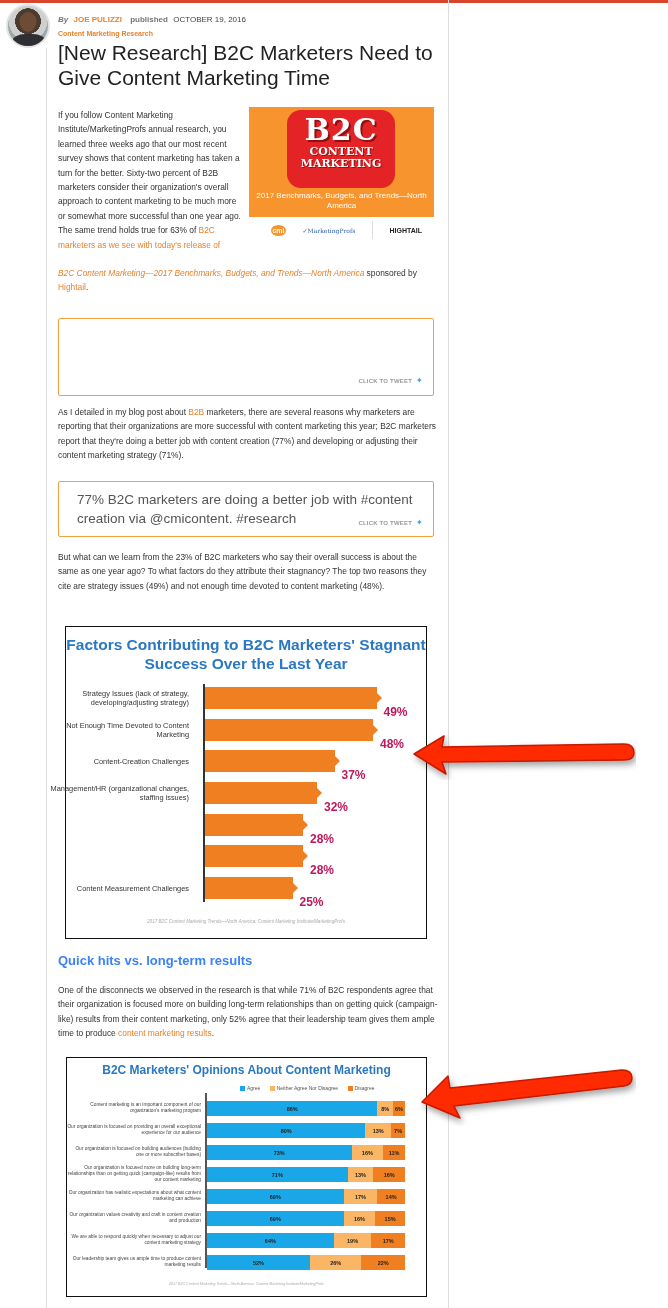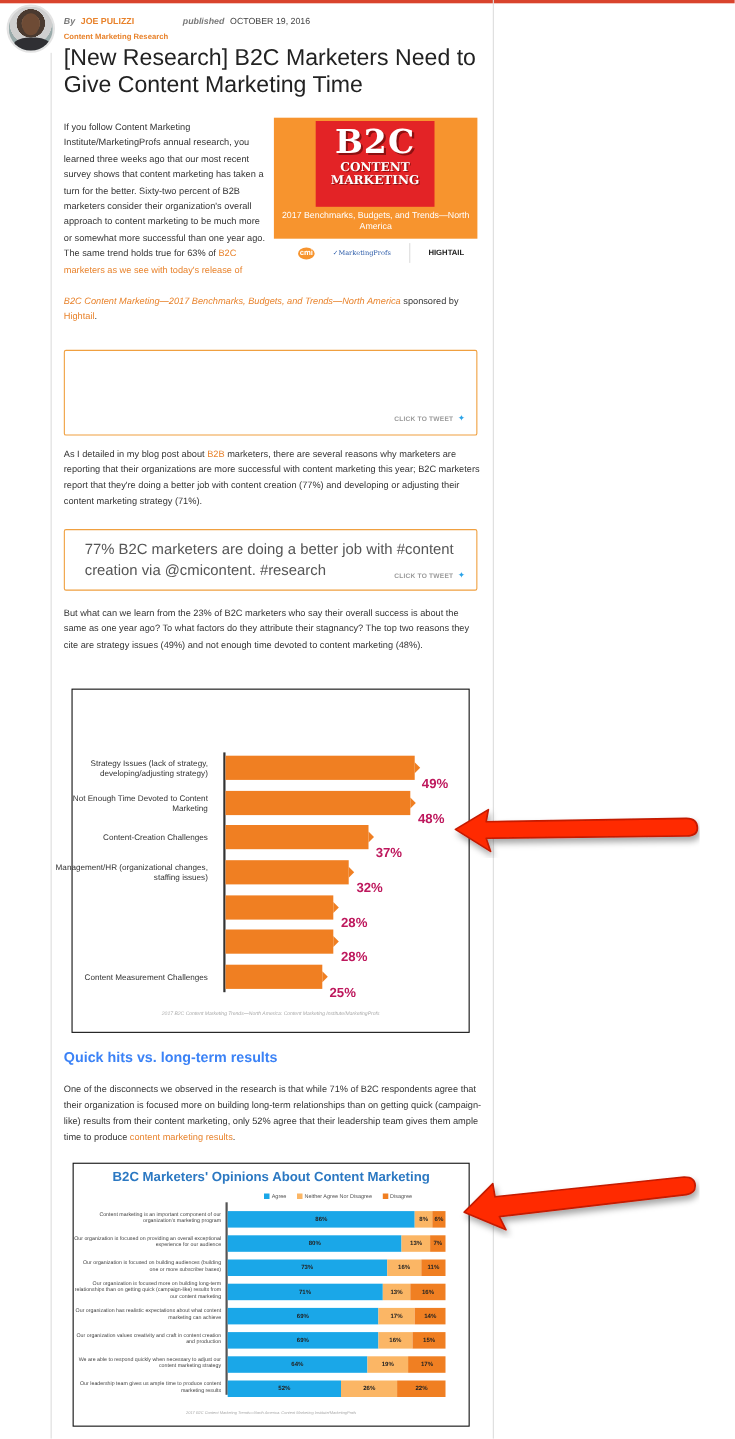--- a/index.html
+++ b/index.html
@@ -9,34 +9,34 @@
   .col-line-left { position: absolute; left: 46px; top: 48px; width: 1px; height: 1260px; background: #dddddd; }
   .col-line-right { position: absolute; left: 448px; top: 0; width: 1px; height: 1308px; background: #dddddd; }
 
   .avatar { position: absolute; left: 6px; top: 4px; width: 44px; height: 44px; border-radius: 50%; border: 2px solid #e3e3e3; background: radial-gradient(circle at 50% 38%, #7a5a44 0 26%, #4a3a30 27% 40%, #cfcfcf 41% 60%, #9aa 61%); overflow: hidden; }
   .avatar .face { position: absolute; left: 12px; top: 6px; width: 16px; height: 20px; border-radius: 50%; background: #6e4b35; }
   .avatar .shirt { position: absolute; left: 4px; top: 28px; width: 34px; height: 20px; border-radius: 40% 40% 0 0; background: #2f2f33; }
 
   .byline { position: absolute; left: 58px; top: 15px; font-size: 8px; font-weight: bold; color: #777; white-space: nowrap; }
   .byline .by { font-style: italic; }
   .byline .author { color: #e8822b; margin: 0 6px 0 3px; }
-  .byline .pub { font-style: italic; margin-right: 3px; margin-left: 36px; }
+  .byline .pub { margin-right: 3px; }
   .byline .date { font-weight: normal; color: #444; }
   .category { position: absolute; left: 58px; top: 30px; font-size: 7px; font-weight: bold; color: #e8822b; }
   .title { position: absolute; left: 58px; top: 40px; width: 380px; font-size: 21px; line-height: 25px; font-weight: normal; color: #222; }
 
   .para { position: absolute; left: 58px; font-size: 8.4px; line-height: 14.4px; color: #333; }
   .link { color: #e8822b; }
   .italic { font-style: italic; }
 
   .p1 { top: 108px; width: 185px; }
   .p1-tail { top: 266px; width: 380px; }
 
   .cover { position: absolute; left: 249px; top: 107px; width: 185px; height: 110px; background: #f7942e; }
-  .cover .redbox { position: absolute; left: 38px; top: 3px; width: 108px; height: 78px; background: #e32326; text-align: center; }
+  .cover .redbox { position: absolute; left: 38px; top: 3px; width: 108px; height: 78px; background: #e32326; text-align: center; border-radius: 14px; }
   .cover .b2c { display: block; font-family: "DejaVu Serif", serif; font-weight: bold; font-size: 30px; line-height: 32px; color: #fff; text-shadow: 2px 2px 0 #8c1111; letter-spacing: 1px; margin-top: 4px; }
   .cover .cm { display: block; font-family: "DejaVu Serif", serif; font-weight: bold; font-size: 11px; line-height: 12px; color: #fff; text-shadow: 1px 1px 0 #8c1111; }
   .cover .sub { position: absolute; left: 0; top: 84px; width: 185px; text-align: center; font-size: 8px; line-height: 10px; color: #fff; }
   .sponsors { position: absolute; left: 249px; top: 218px; width: 185px; height: 24px; display: flex; align-items: center; justify-content: space-between; padding: 0 12px 0 22px; }
   .sponsors .cmi { width: 15px; height: 11px; border-radius: 50%; background: #f7942e; color: #fff; font-size: 7px; font-weight: bold; text-align: center; line-height: 11px; }
   .sponsors .mp { font-family: "DejaVu Serif", serif; font-size: 6px; color: #2a5aa8; }
   .sponsors .sep { width: 1px; height: 18px; background: #ddd; }
   .sponsors .ht { font-size: 7px; font-weight: bold; color: #222; }
 
   .tweet { position: absolute; left: 58px; width: 376px; border: 1.5px solid #f0a040; border-radius: 2px; background: #fff; }
@@ -129,20 +129,21 @@
 </div>
 
 <div class="tweet t2">
   <div class="quote">77% B2C marketers are doing a better job with #content creation via @cmicontent. #research</div>
   <div class="ctt"><span>CLICK TO TWEET</span><span class="bird">✦</span></div>
 </div>
 
 <div class="para p3">But what can we learn from the 23% of B2C marketers who say their overall success is about the same as one year ago? To what factors do they attribute their stagnancy? The top two reasons they cite are strategy issues (49%) and not enough time devoted to content marketing (48%).</div>
 
 <div class="chart1">
+  <div class="ctitle">Factors Contributing to B2C Marketers' Stagnant Success Over the Last Year</div>
   <div class="axis"></div>
   <div id="c1rows">
       <div class="row" style="top: 57px;">
         <div class="lbl">Strategy Issues (lack of strategy, developing/adjusting strategy)</div>
         <div class="bar" style="width: 171.5px;"></div>
         <div class="val" style="left: 317.5px;">49%</div>
       </div>
       <div class="row" style="top: 89px;">
         <div class="lbl">Not Enough Time Devoted to Content Marketing</div>
         <div class="bar" style="width: 168px;"></div>

